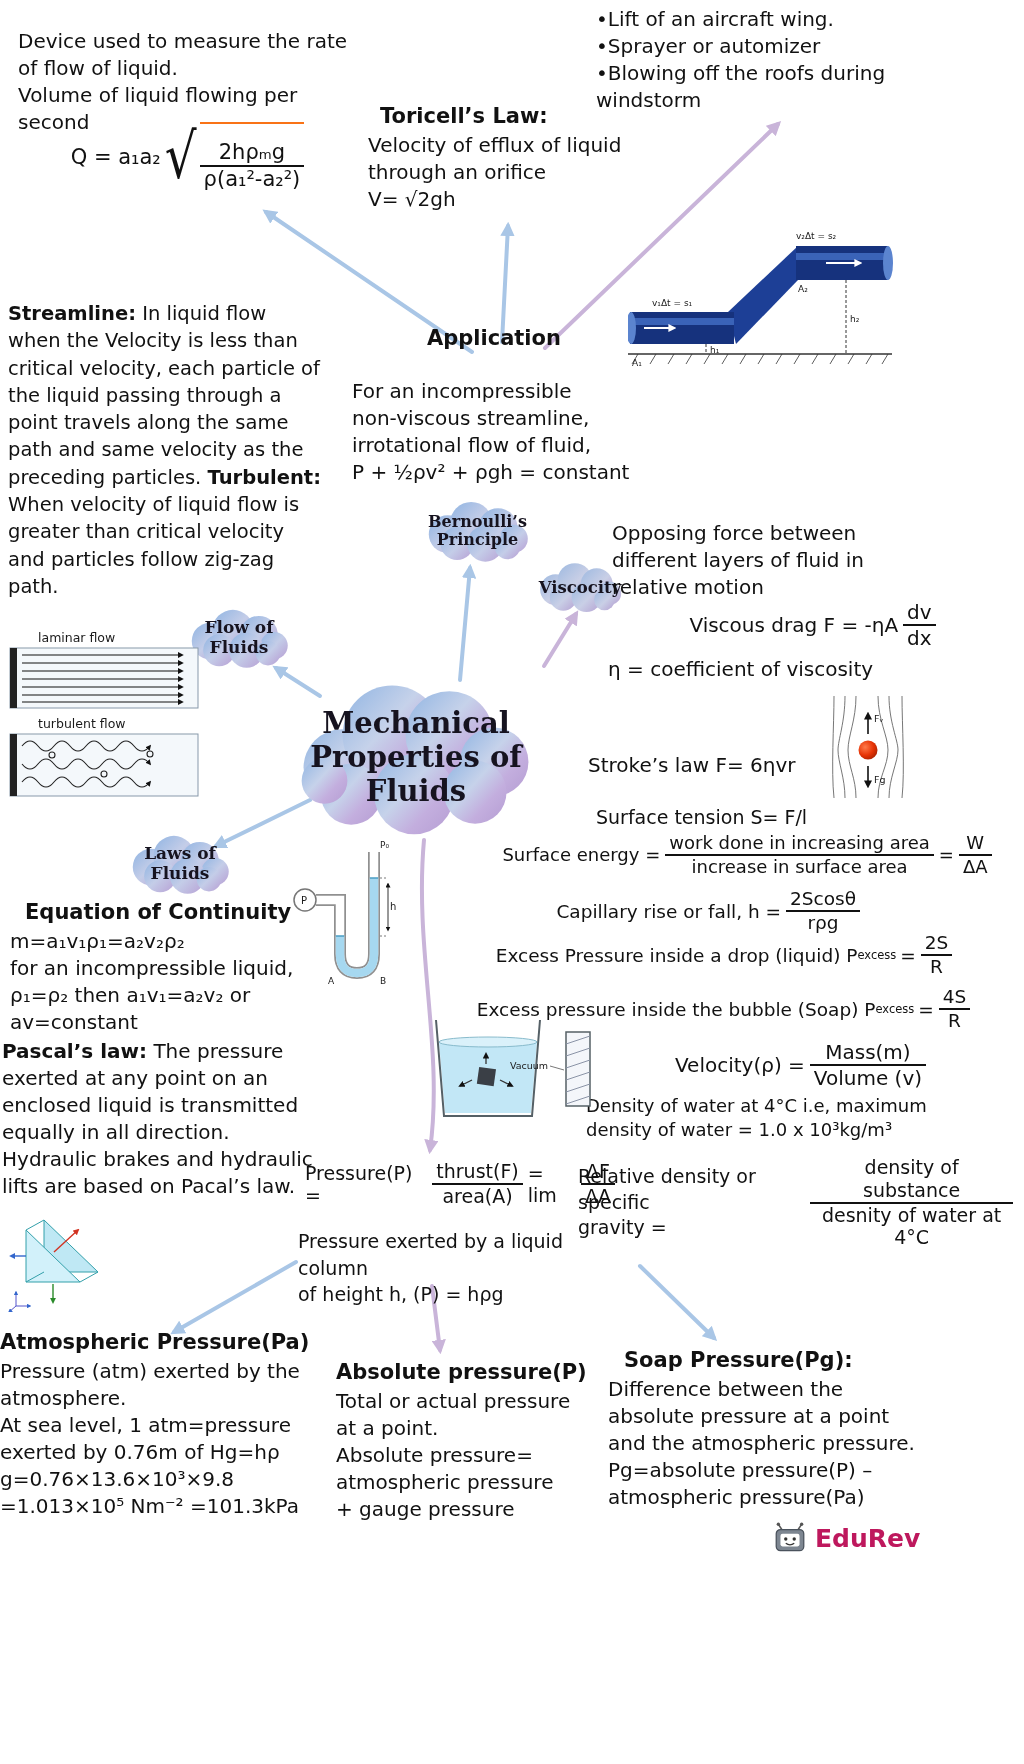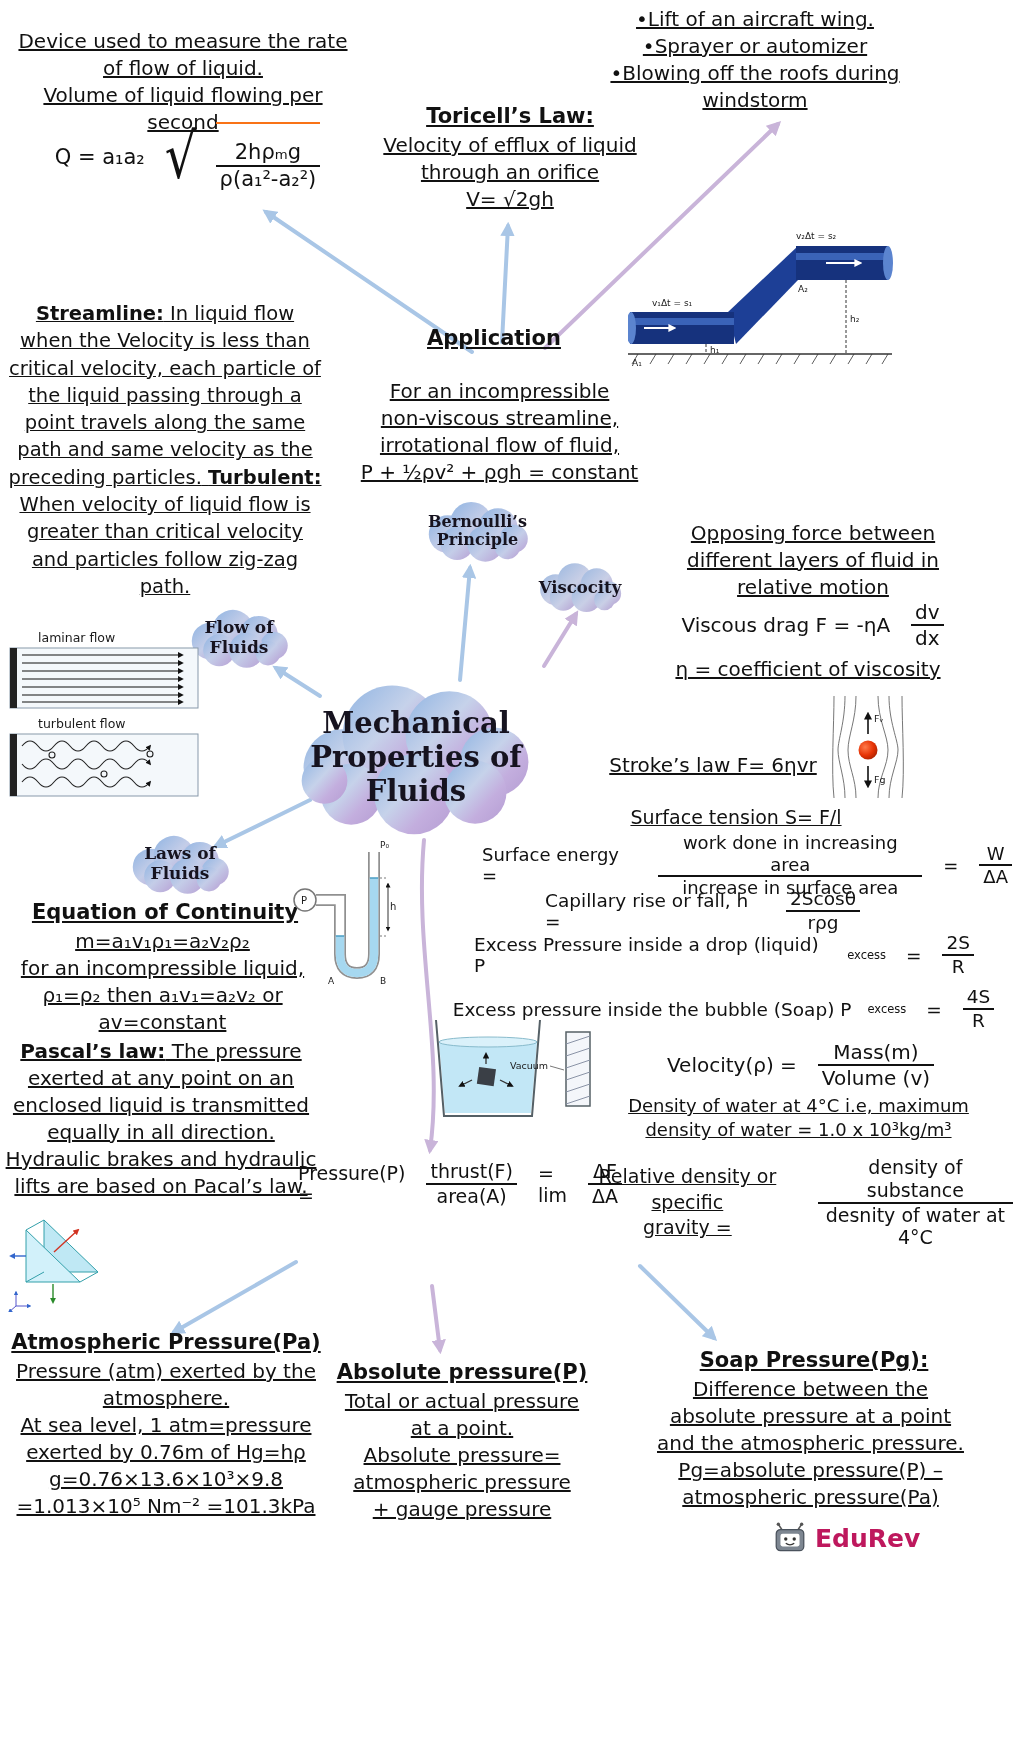--- a/index.html
+++ b/index.html
@@ -1,22 +1,22 @@
 <!DOCTYPE html>
 <html><head>
 <meta charset="utf-8">
 <title>Mechanical Properties of Fluids — Mind Map</title>
 <style>
   * { margin:0; padding:0; box-sizing:border-box; }
   body { background:#fff; font-family:"DejaVu Sans", sans-serif; color:#111; }
   .page { position:relative; width:1024px; height:1764px; background:#fff; overflow:hidden; }
   .b { position:absolute; }
-  .tc { text-align:center;text-decoration:underline; }
+  .tc { text-align:left; }
   .pre { white-space:pre-line; }
-  .frow { display:flex; align-items:center; justify-content:center; flex-wrap:nowrap;gap:16px; }
+  .frow { display:flex; align-items:center; justify-content:center; flex-wrap:nowrap; }
   .frac { display:inline-block; text-align:center; vertical-align:middle; margin:0 5px; }
   .frac .fn { display:block; border-bottom:2px solid #111; padding:0 4px; line-height:1.2; }
   .frac .fd { display:block; padding:0 4px; line-height:1.2; }
   .frac.rooted { border-top:2px solid #f97316; padding-top:16px; }
   .radical { font-size:50px; line-height:0.72; transform:scaleY(1.25); margin:0 -2px 0 4px; font-weight:400; }
   sub.sm { font-size:0.62em; }
   .cloud { position:absolute;text-decoration:underline; }
   .cloud svg { position:absolute; inset:0; width:100%; height:100%; }
   .cloud-label { position:absolute; inset:0; display:flex; align-items:center; justify-content:center;
     text-align:center; white-space:pre-line; font-family:"DejaVu Serif", serif; font-weight:bold; color:#16131f; }
@@ -428,20 +428,22 @@
     <span class="frac">
       <span class="fn">thrust(F)</span>
       <span class="fd">area(A)</span>
     </span>
     <span>= lim</span>
     <span class="frac">
       <span class="fn">ΔF</span>
       <span class="fd">ΔA</span>
     </span>
   </div>
+  <div class="b pre" style="left:298px;top:1228px;width:330px;font-size:19px;line-height:1.4;">Pressure exerted by a liquid column
+of height h, (P) = hρg</div>
 
   <div class="b tc title21" style="left:0px;top:1330px;width:332px;">Atmospheric Pressure(Pa)</div>
   <div class="b tc pre body20" style="left:0px;top:1358px;width:332px;">Pressure (atm) exerted by the
 atmosphere.
 At sea level, 1 atm=pressure
 exerted by 0.76m of Hg=hρ
 g=0.76×13.6×10³×9.8
 =1.013×10⁵ Nm⁻² =101.3kPa</div>
 
   <div class="b tc title21" style="left:336px;top:1360px;width:252px;">Absolute pressure(P)</div>

